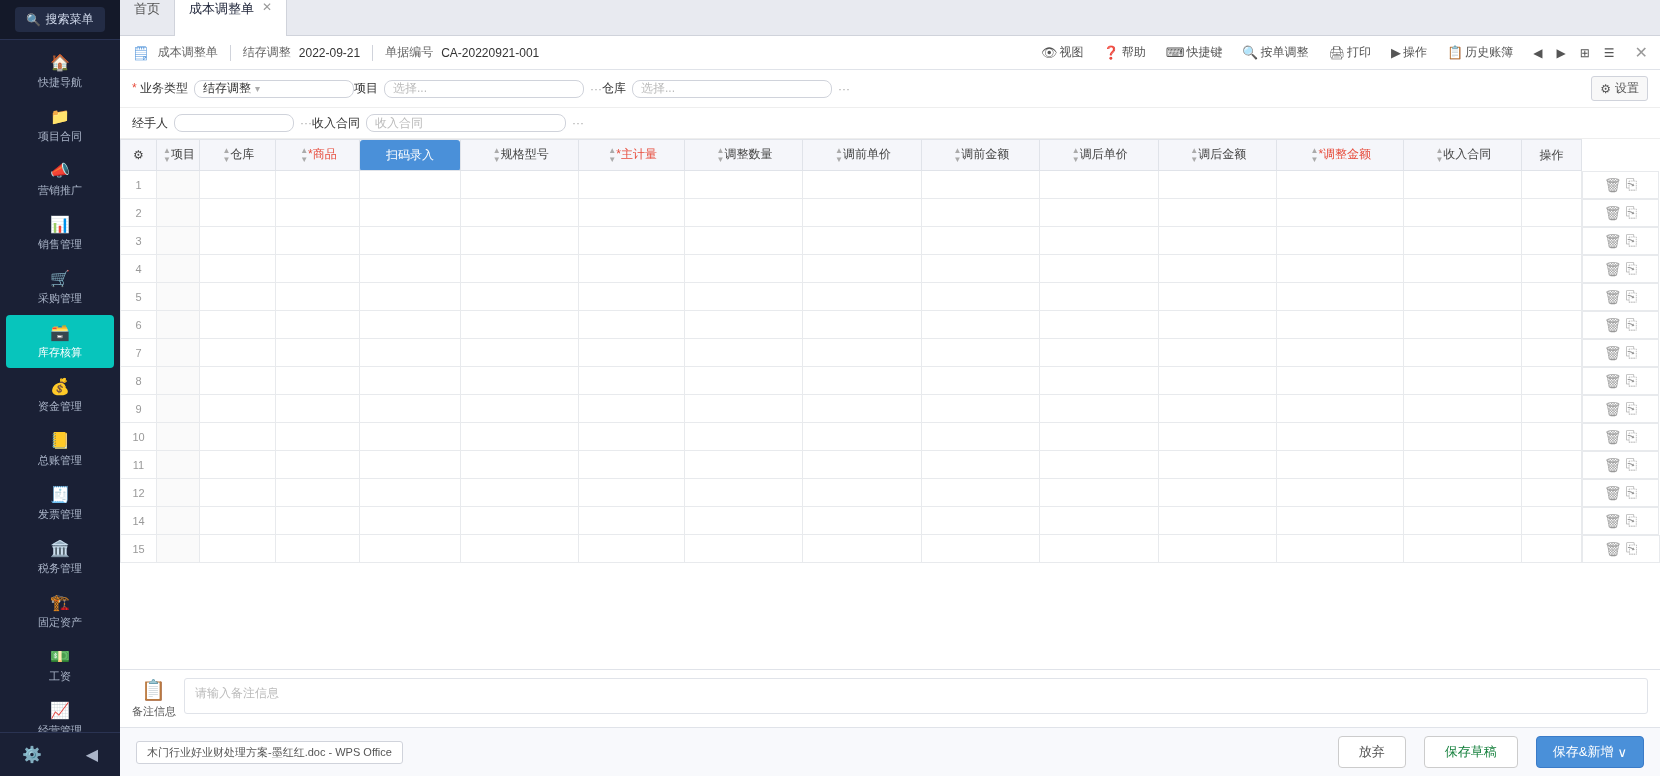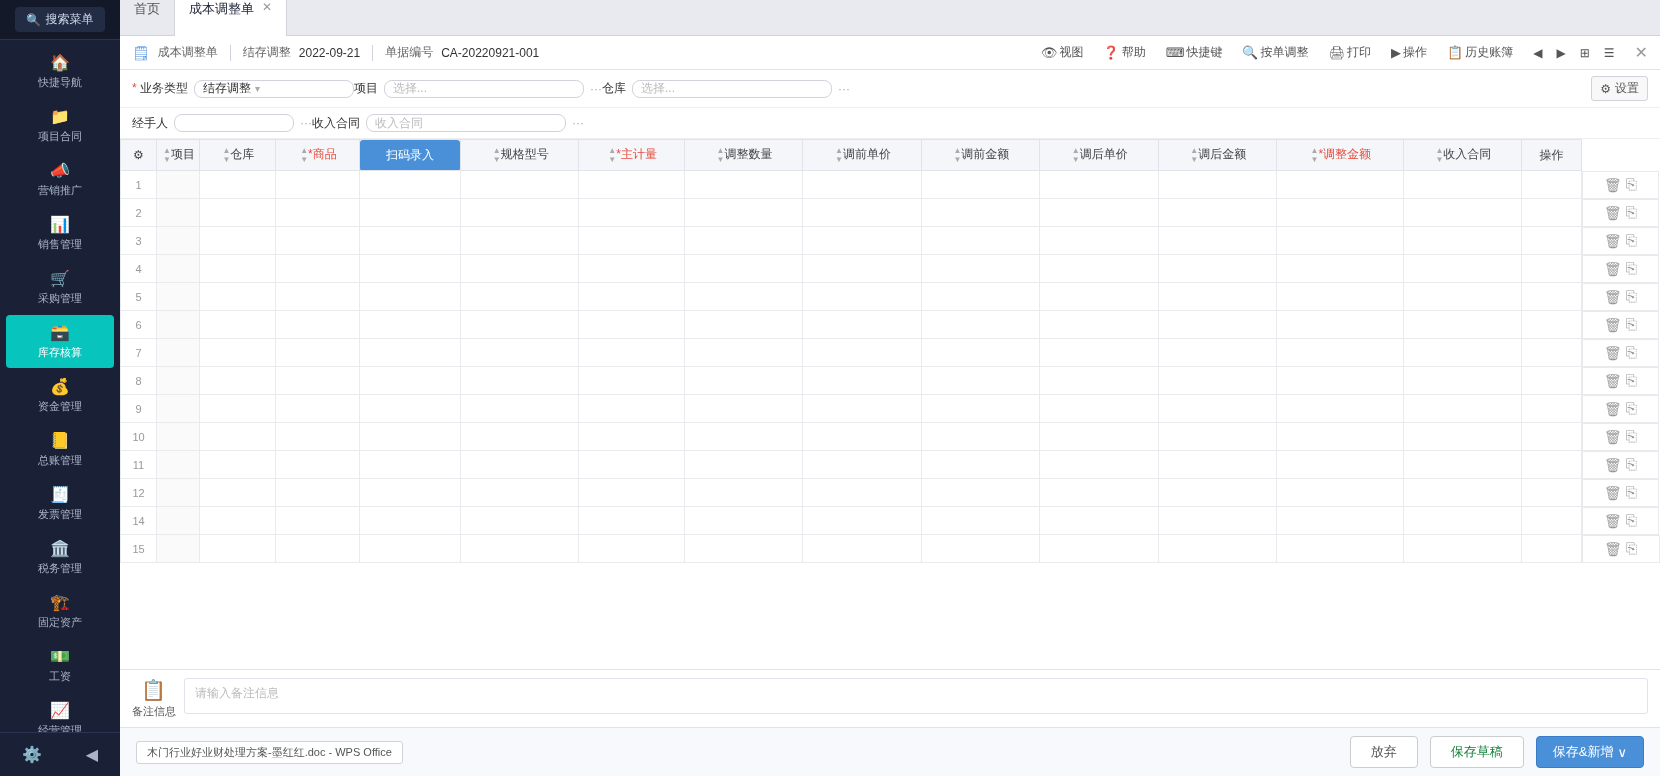--- a/index.html
+++ b/index.html
@@ -131,21 +131,21 @@
 
     
     .bottom-bar {
       background: #f8f9fc; border-top: 1px solid #e0e3e9; padding: 8px 16px;
       display: flex; align-items: center; justify-content: space-between; flex-shrink: 0;
     }
     .taskbar-item {
       font-size: 11px; color: #555; background: #fff; border: 1px solid #d0d3db;
       border-radius: 3px; padding: 3px 10px; cursor: pointer;
     }
-    .bottom-btns { display: flex; gap: 12px; }
+    .bottom-btns { display: flex; gap: 18px; }
     .btn-abandon { font-size: 13px; color: #555; border: 1px solid #ccc; border-radius: 4px; padding: 6px 20px; cursor: pointer; background: #fff; }
     .btn-save-draft { font-size: 13px; color: #15803d; border: 1px solid #ccc; border-radius: 4px; padding: 6px 20px; cursor: pointer; background: #fff; }
     .btn-save-new {
       font-size: 13px; color: #fff; background: #4a90d9; border: 1px solid #3a7bc8;
       border-radius: 4px; padding: 6px 16px; cursor: pointer; display: flex; align-items: center; gap: 4px;
     }
 
     .vertical-divider { width: 1px; height: 16px; background: #d0d3db; margin: 0 4px; }
   </style>
 </head>

